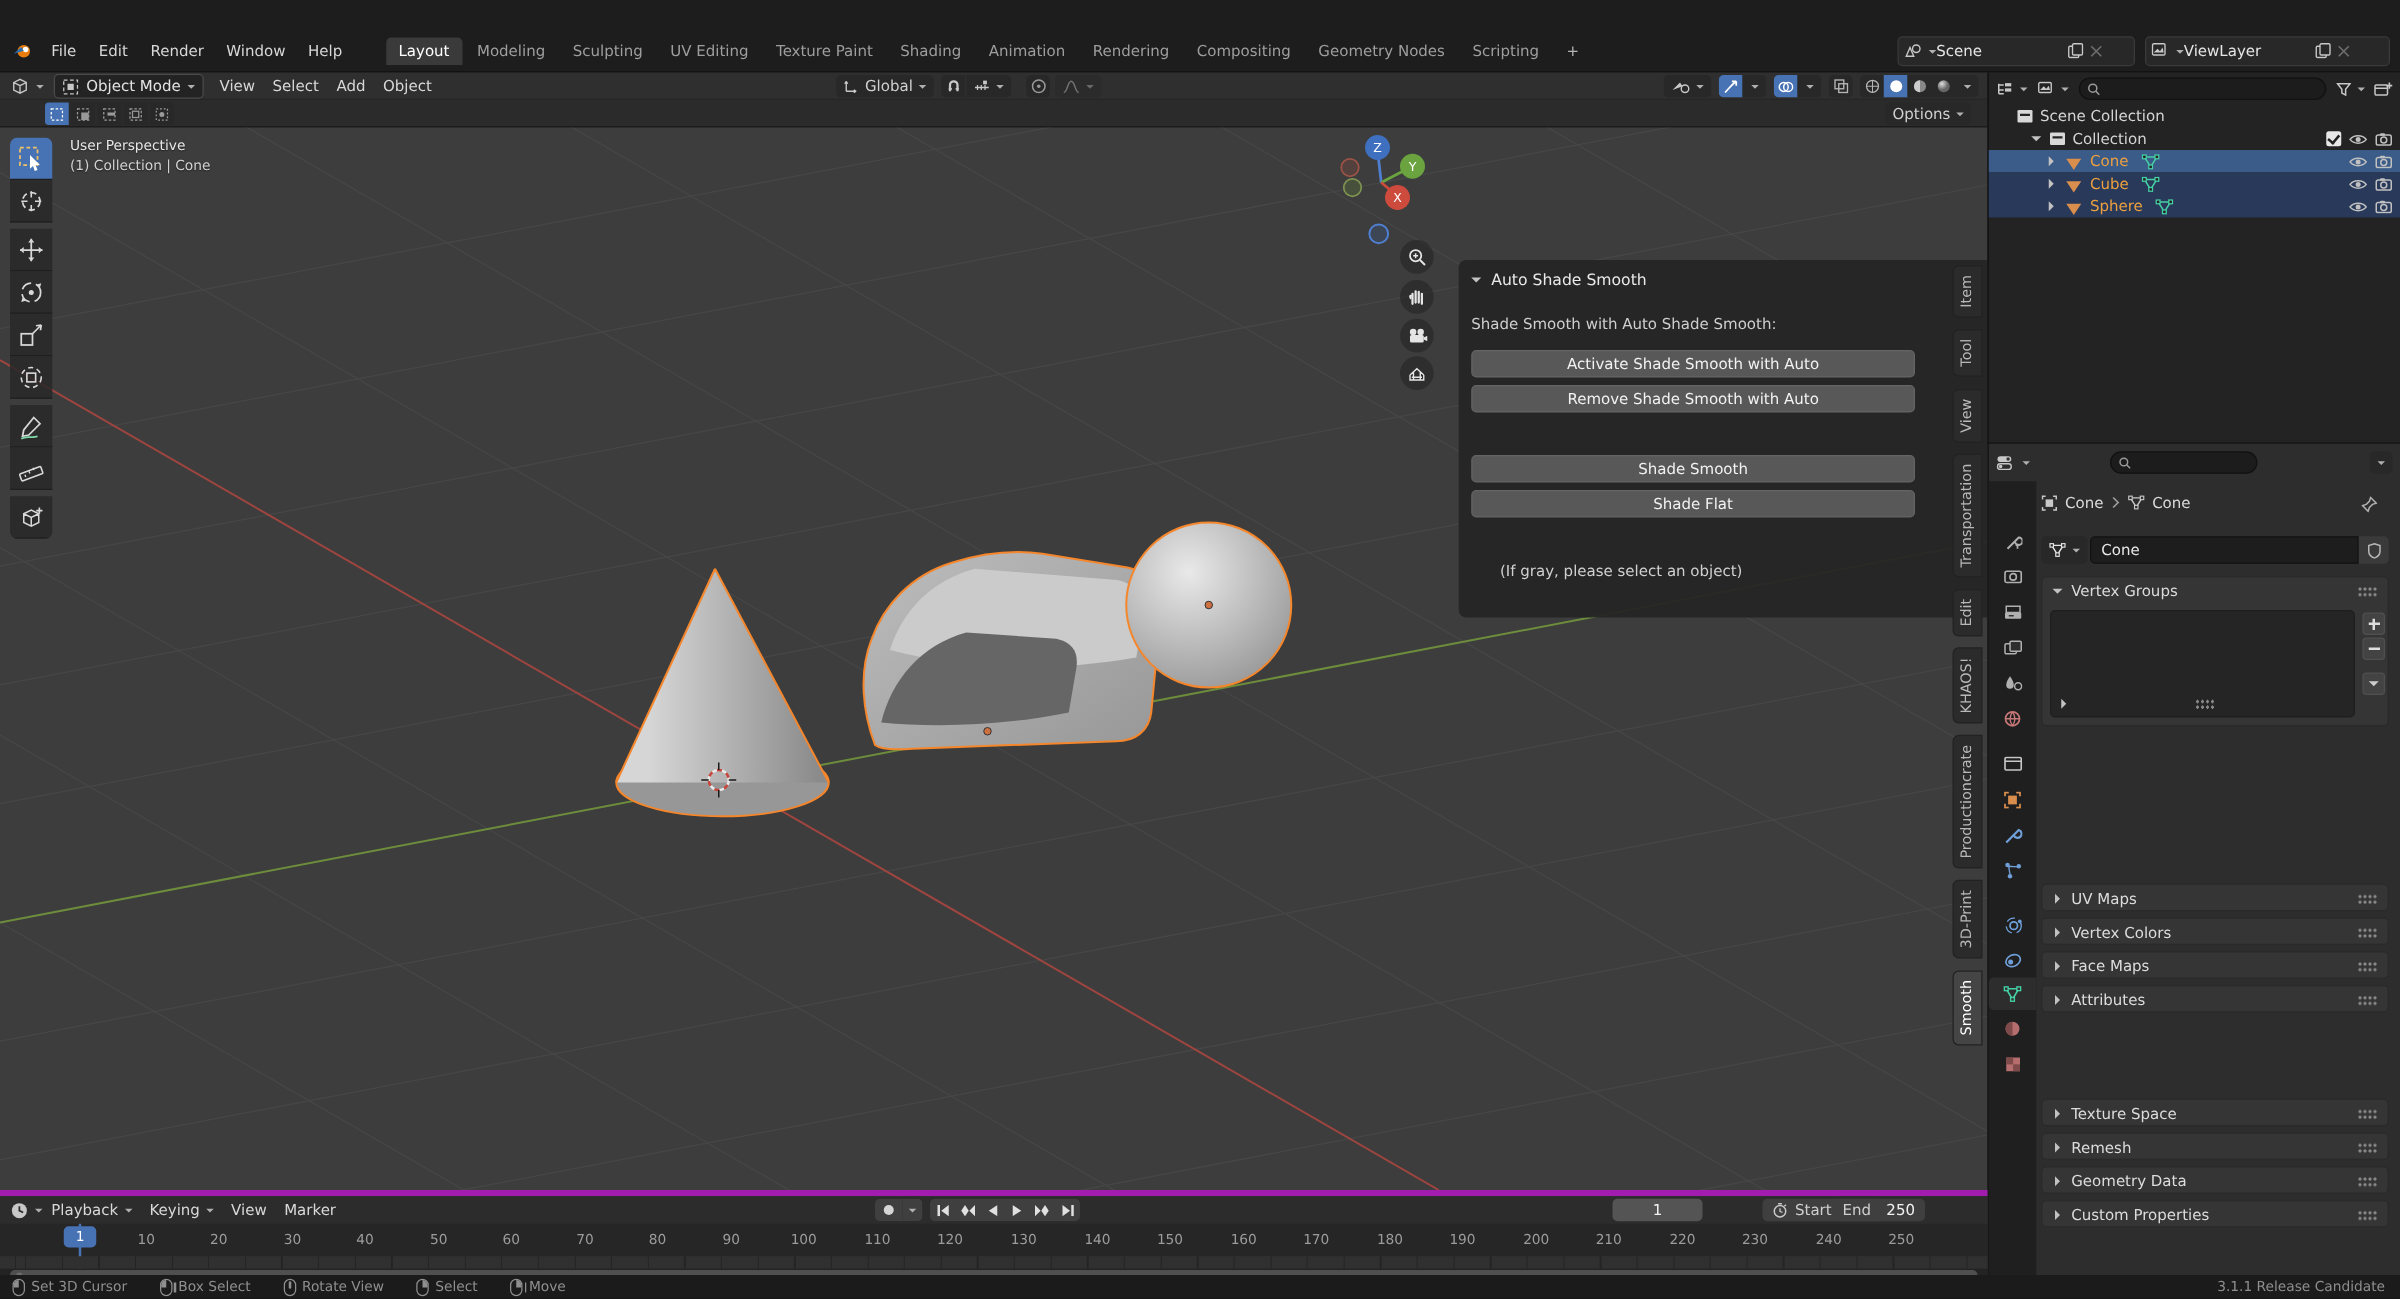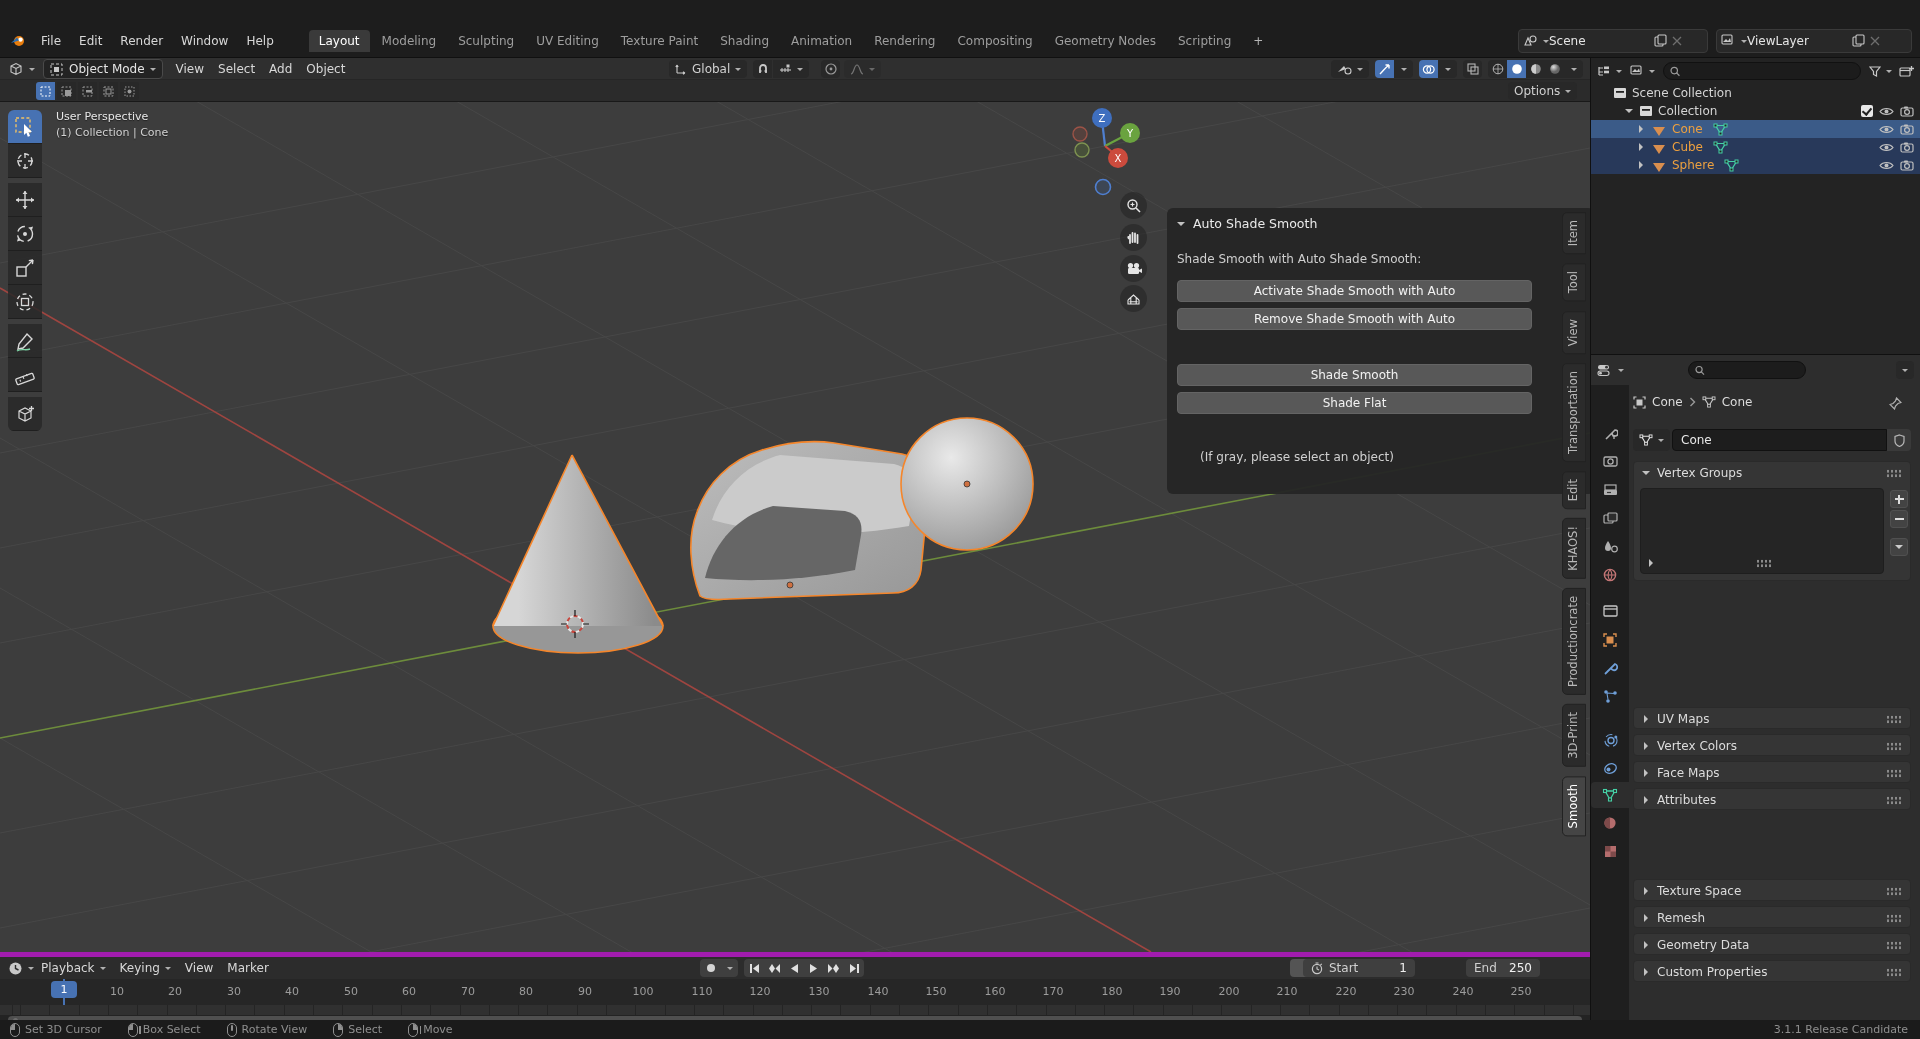--- a/index.html
+++ b/index.html
@@ -1024,21 +1024,21 @@
           <span class="tbtn">
               <svg width="11" height="9">
                 <rect x="8" y="0" width="2" height="9" fill="#e0e0e0"></rect>
                 <path d="M1 0 L7 4.5 L1 9 Z" fill="#e0e0e0"></path>
               </svg>
             </span>
         </div>
       </div>
 
       <span class="tl-field" style="position:absolute;left:1290px;width:72px">1</span>
-      <span class="tl-chip" style="position:absolute;left:1303px;width:112px">
+      <span class="tl-chip" style="position:absolute;left:1410px;width:97px">
         <svg width="12" height="13" viewBox="0 0 12 13">
             <circle cx="6" cy="7" r="4.6" fill="none" stroke="#c8c8c8" stroke-width="1.2"></circle>
             <path d="M6 4.5 L6 7 L8 8 M4.5 1 L7.5 1 M9.5 3 L10.8 1.8" stroke="#c8c8c8" stroke-width="1.1" fill="none"></path>
           </svg>
         <span>Start</span>
         <span style="margin-left:auto;color:#f0f0f0">1</span>
       </span>
       <span class="tl-chip" style="position:absolute;left:1466px;width:74px">
         <span>End</span>
         <span style="margin-left:auto;color:#f0f0f0">250</span>

